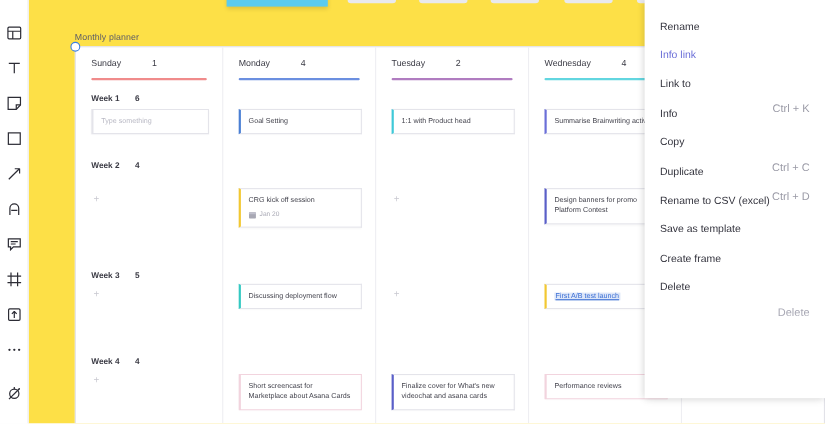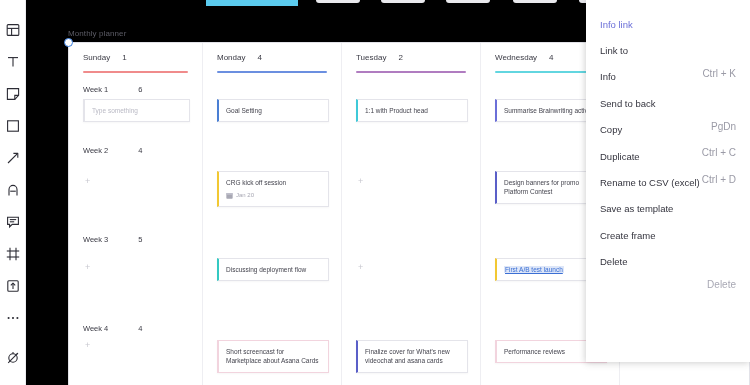--- a/index.html
+++ b/index.html
@@ -22,21 +22,21 @@
     z-index: 40;
   }
   .tool {
     width: 20px; height: 20px;
     display: flex; align-items: center; justify-content: center;
     color: #2c2c35; cursor: pointer;
   }
   .tool svg { display: block; }
 
   
-  #canvas { position: absolute; left: 26px; top: 0; right: 0; bottom: 0; background: #000000; overflow: hidden; }
+  #canvas { position: absolute; left: 26px; top: 0; right: 0; bottom: 0; background: #fde047; overflow: hidden; }
 
   
   .sticky-cyan {
     position: absolute; left: 180px; top: -16px;
     width: 92px; height: 22px;
     background: #5bcbee;
     box-shadow: 0 2px 4px rgba(0,0,0,0.12);
   }
   .ghost-shape {
     position: absolute; top: -14px;
@@ -64,33 +64,33 @@
     z-index: 12;
   }
 
   
   .col {
     position: absolute; top: 0; bottom: 0;
     border-right: 1px solid #eeeef2;
   }
   .col-head {
     position: absolute; top: 10px; left: 14px; right: 14px;
-    display: flex; align-items: baseline; gap: 12px;
+    display: flex; align-items: baseline; gap: 28px;
   }
   .day-name { font-size: 8px; color: #3a3a44; }
   .day-num  { font-size: 8px; color: #3a3a44; }
   .accent-bar {
     position: absolute; top: 28px; left: 14px; right: 14px;
     height: 1.6px; border-radius: 1px;
   }
 
   
   .week-label {
     position: absolute; left: 14px;
-    display: flex; gap: 30px; font-size: 7.5px; color: #3a3a44;
+    display: flex; gap: 14px; font-size: 7.5px; color: #3a3a44; font-weight: bold;
   }
   .plus {
     position: absolute; left: 16px;
     font-size: 9px; color: #c8c8d0; line-height: 1;
   }
 
   
   .card {
     position: absolute;
     background: #ffffff;
@@ -240,21 +240,21 @@
         <div class="accent-bar" style="background:#f08b8b"></div>
 
         <div class="week-label" style="top:42px">
           <span>Week 1</span>
           <span>6</span>
         </div>
         <div class="week-label" style="top:103px">
           <span>Week 2</span>
           <span>4</span>
         </div>
-        <div class="week-label" style="top:192px">
+        <div class="week-label" style="top:203px">
           <span>Week 3</span>
           <span>5</span>
         </div>
         <div class="week-label" style="top:281px">
           <span>Week 4</span>
           <span>4</span>
         </div>
 
         <div class="card placeholder" style="left:14px; top:56px; width:107px;">
           <div style="border-left-color:#8ab4e8">Type something</div>
@@ -335,35 +335,35 @@
         <div class="card" style="left:14px; top:297px; width:112px; border-left-color:#d6306e; border-color:#f2d4de">
           <div>Performance reviews</div>
         </div>
       </div>
 
       <div class="col" style="left:551px; width:131px"></div>
     </div>
   </div>
 
   <div id="ctx-menu">
+    <div class="mi">
+      <span>Rename</span>
+      <span class="sc"></span>
+    </div>
     <div class="mi accent">
       <span>Info link</span>
       <span class="sc"></span>
     </div>
     <div class="mi">
       <span>Link to</span>
       <span class="sc">Ctrl + K</span>
     </div>
     <div class="mi">
       <span>Info</span>
       <span class="sc"></span>
-    </div>
-    <div class="mi">
-      <span>Send to back</span>
-      <span class="sc">PgDn</span>
     </div>
     <div class="mi">
       <span>Copy</span>
       <span class="sc">Ctrl + C</span>
     </div>
     <div class="mi">
       <span>Duplicate</span>
       <span class="sc">Ctrl + D</span>
     </div>
     <div class="mi">

